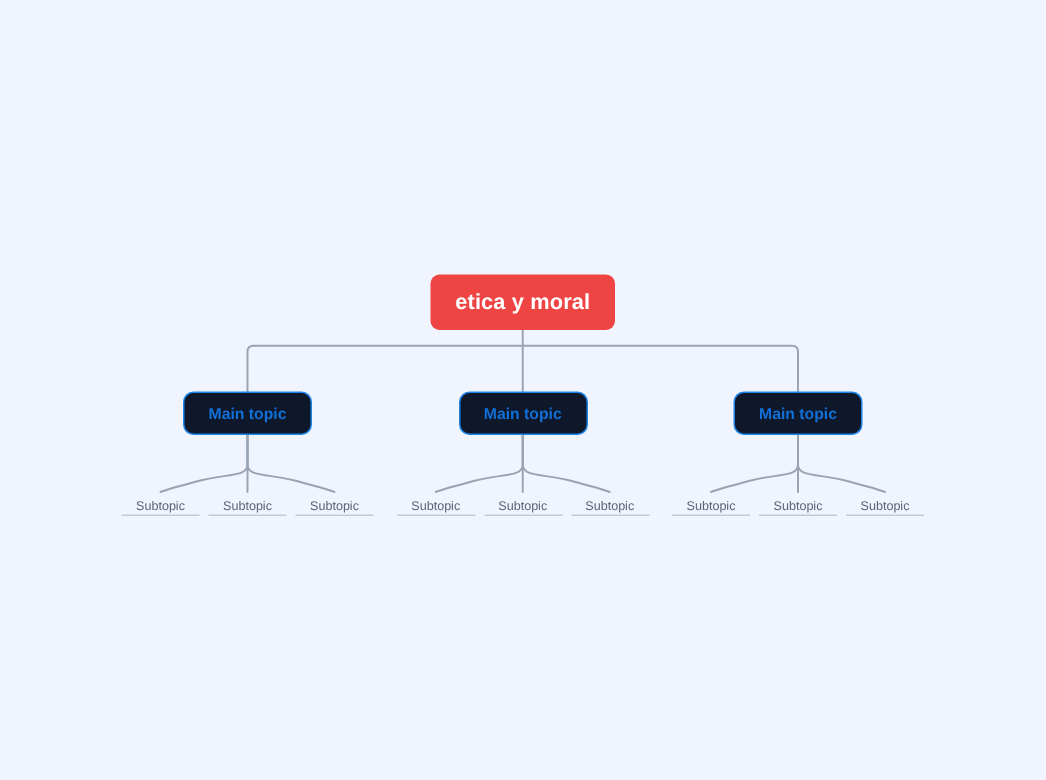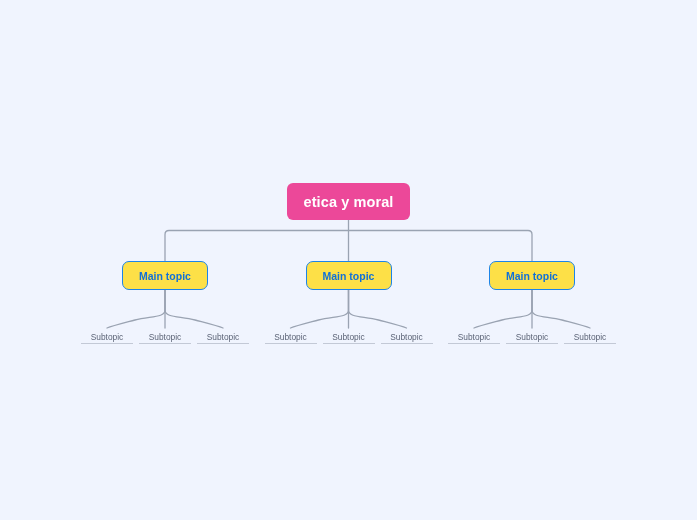--- a/index.html
+++ b/index.html
@@ -34,21 +34,21 @@
   }
 
   
   .root-node {
     position: absolute;
     box-sizing: border-box;
     left: 287px;
     top: 183px;
     width: 123px;
     height: 37px;
-    background: #ec4899;
+    background: #ef4444;
     border-radius: 6px;
     display: flex;
     align-items: center;
     justify-content: center;
     cursor: pointer;
   }
   .root-label {
     color: #ffffff;
     font-size: 14.5px;
     font-weight: bold;
@@ -56,21 +56,21 @@
     white-space: nowrap;
   }
 
   
   .main-node {
     position: absolute;
     box-sizing: border-box;
     top: 261px;
     width: 86px;
     height: 29px;
-    background: #fde047;
+    background: #0f172a;
     border: 1.6px solid #1d84e8;
     border-radius: 7px;
     display: flex;
     align-items: center;
     justify-content: center;
     cursor: pointer;
   }
   .main-label {
     color: #1170d8;
     font-size: 10.5px;

